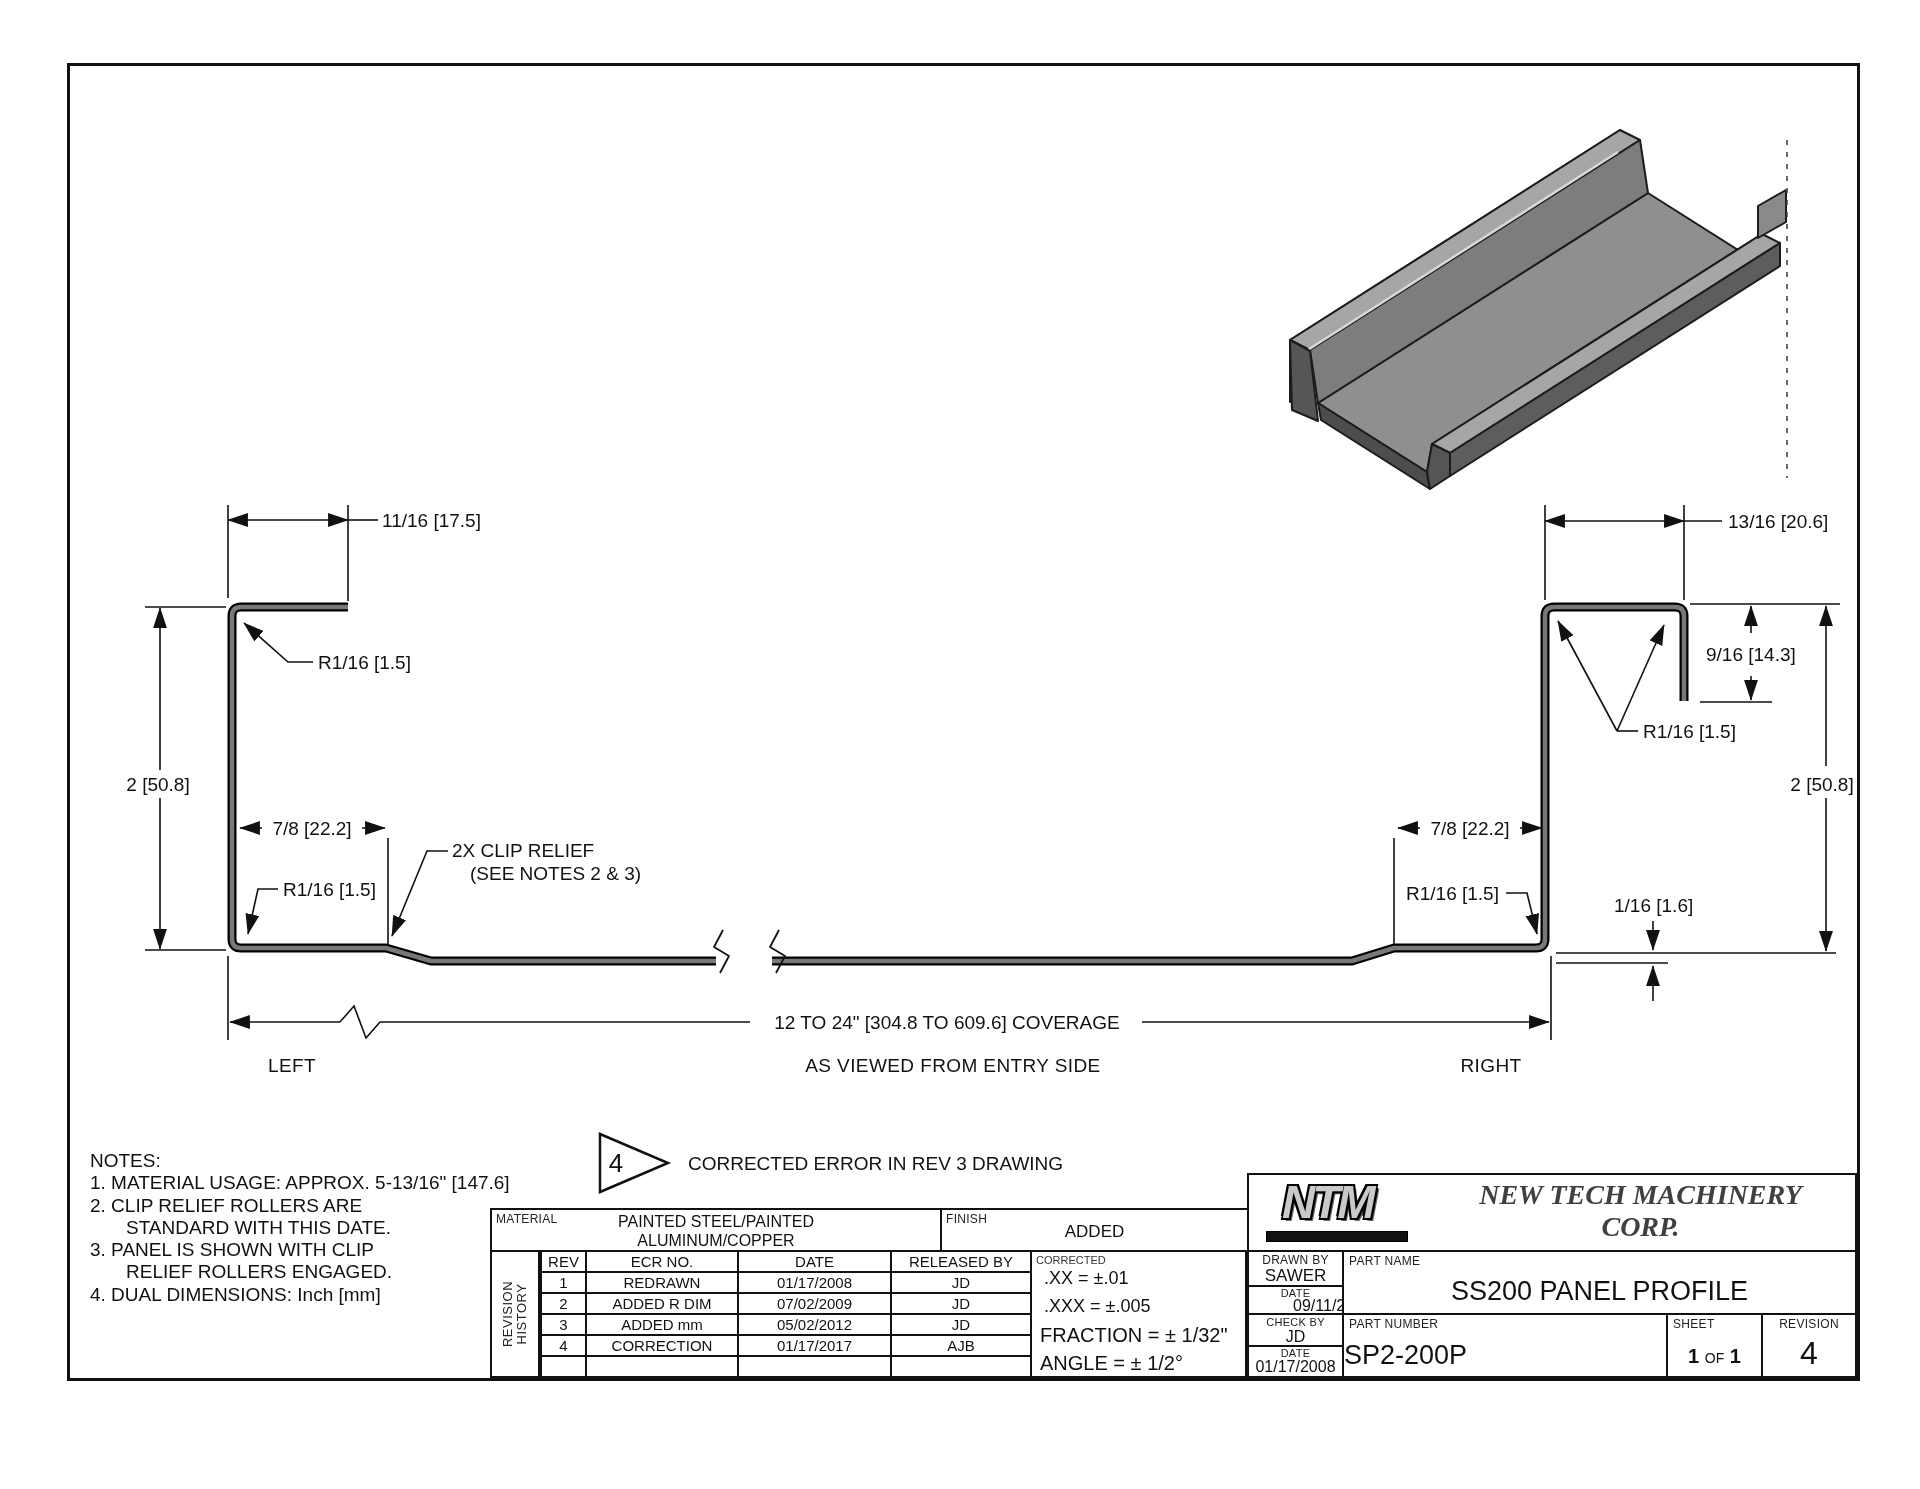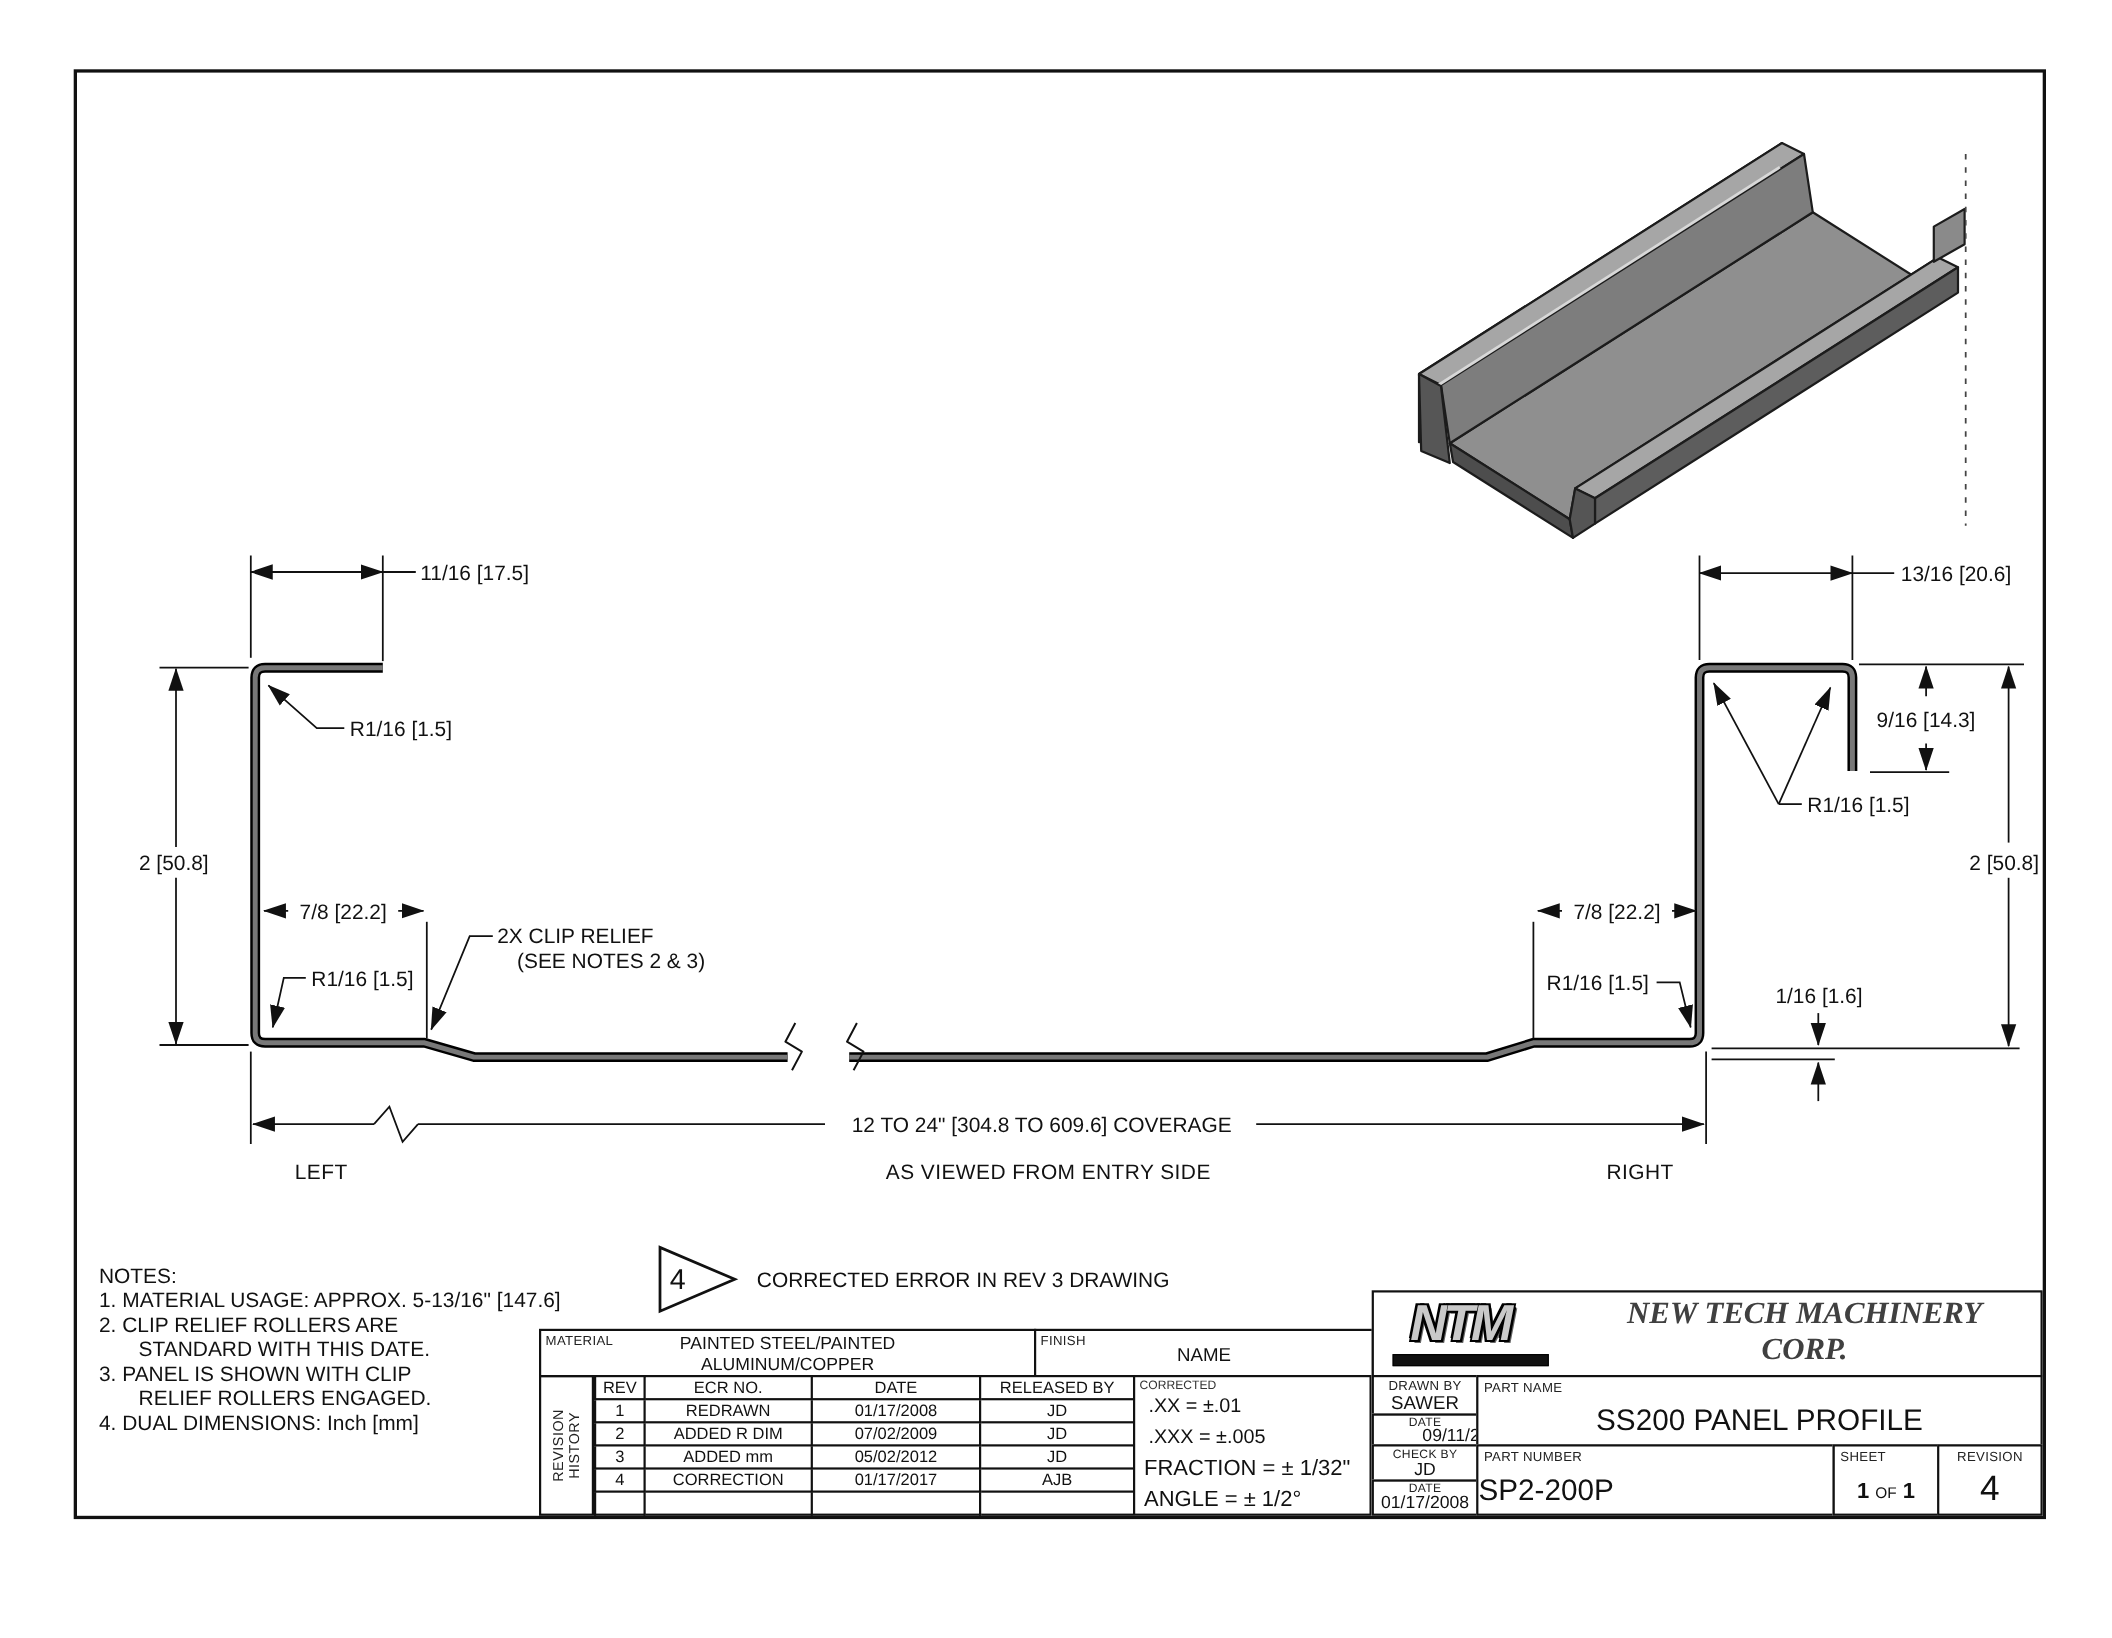--- a/index.html
+++ b/index.html
@@ -172,21 +172,21 @@
   <div class="cell" style="left:490px;top:1208px;width:452px;height:44px;padding-left:12px;">
     <div class="smalllbl" style="left:4px;top:2px;">MATERIAL</div>
     <div style="position:absolute;left:0;top:2px;width:100%;text-align:center;font-size:16px;line-height:19px;">
       <div>PAINTED STEEL/PAINTED</div>
       <div>ALUMINUM/COPPER</div>
     </div>
   </div>
 
   <div class="cell" style="left:940px;top:1208px;width:309px;height:44px;">
     <div class="smalllbl" style="left:4px;top:2px;">FINISH</div>
-    <div style="position:absolute;left:0;top:12px;width:100%;text-align:center;font-size:17px;">NAME</div>
+    <div style="position:absolute;left:0;top:12px;width:100%;text-align:center;font-size:17px;">ADDED</div>
   </div>
 
   <div class="cell" style="left:1247px;top:1173px;width:610px;height:79px;">
     <div class="logo" style="left:15px;top:2px;">
       <span class="ntm">NTM</span>
       <div class="bar"></div>
     </div>
     <div class="company" style="left:173px;top:4px;width:437px;">
       <div>NEW TECH MACHINERY</div>
       <div>CORP.</div>

